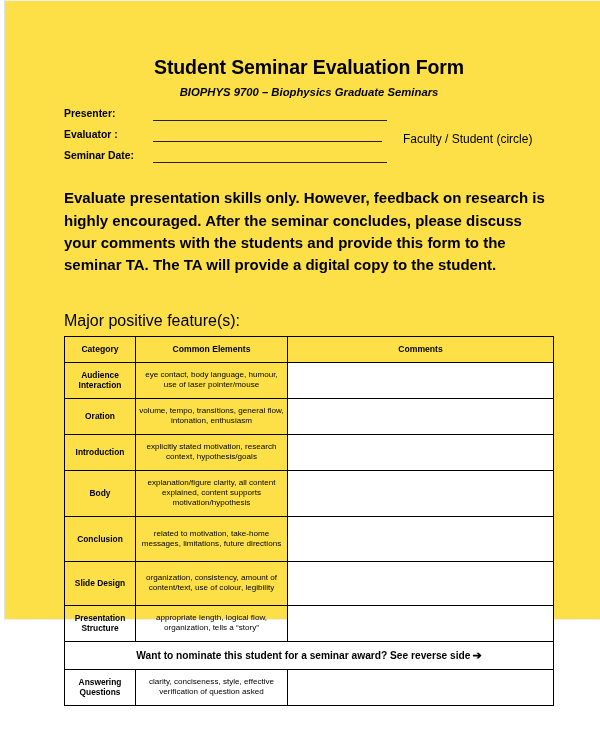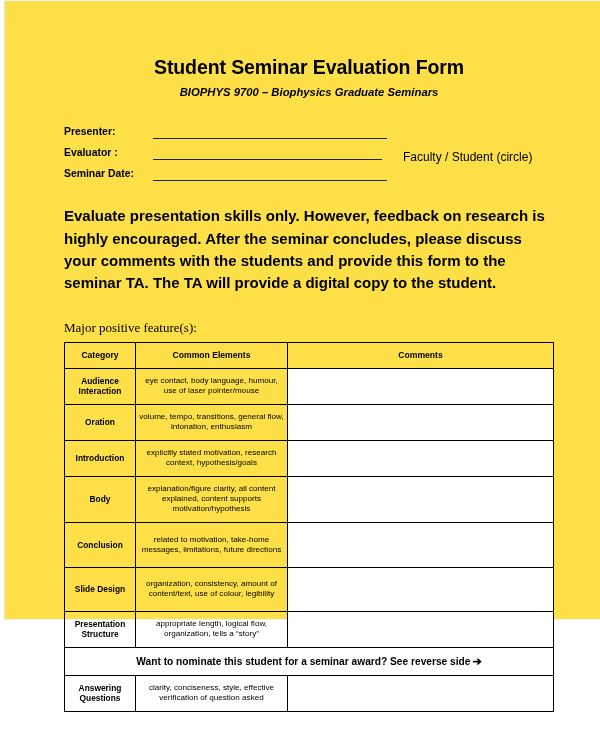--- a/index.html
+++ b/index.html
@@ -50,21 +50,21 @@
     text-align: center;
     font-size: 11.3px;
     font-weight: bold;
     font-style: italic;
     margin-top: 9px;
     white-space: nowrap;
   }
 
   
   .fields {
-    margin-top: 26px;
+    margin-top: 8px;
   }
   .field-row {
     position: relative;
     height: 21px;
     font-size: 10.4px;
     font-weight: bold;
   }
   .field-label {
     position: absolute;
     left: 0px;
@@ -93,24 +93,23 @@
   
   .instructions {
     margin-top: 18px;
     font-size: 15px;
     font-weight: bold;
     line-height: 1.47;
     width: 487px;
   }
 
   .major-positive {
-    margin-top: 26px;
-    font-size: 13px;
-    font-weight: normal;
-    font-family: Liberation Serif, serif;
+    margin-top: 36px;
+    font-size: 16px;
+    font-weight: normal;
   }
 
   .suggested {
     margin-top: 48px;
     font-size: 10px;
     font-weight: normal;
   }
 
   
   table.eval-table {

